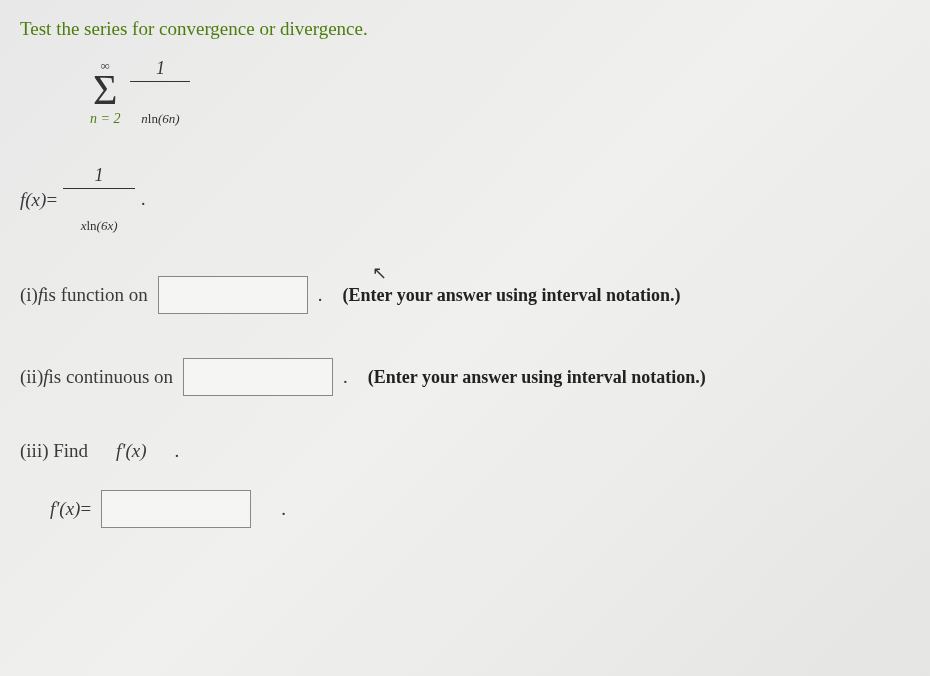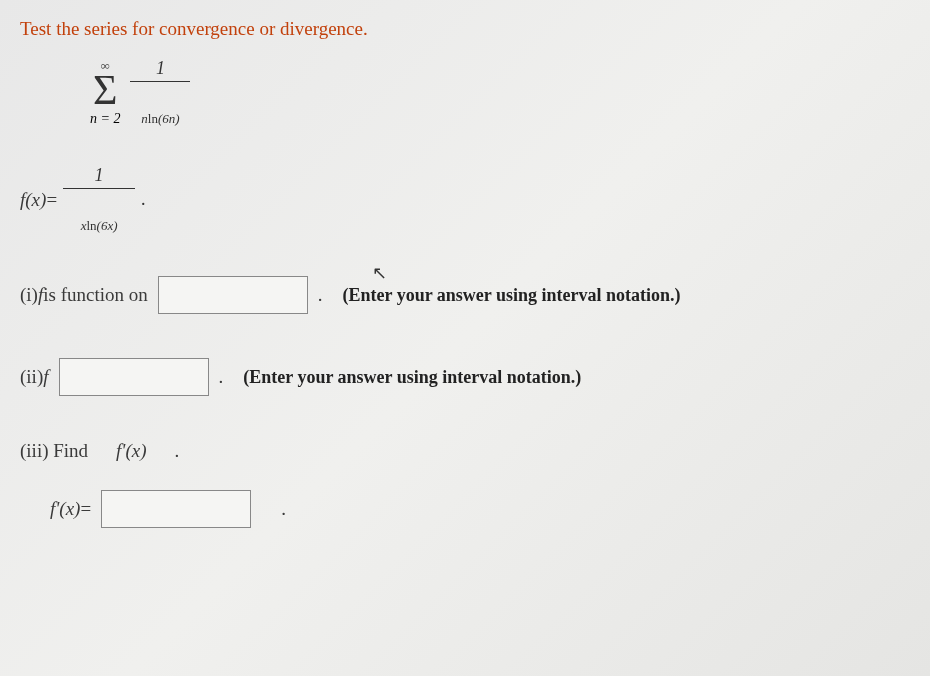--- a/index.html
+++ b/index.html
@@ -11,21 +11,21 @@
       font-family: Georgia, 'Times New Roman', serif;
       background: linear-gradient(135deg, #e8e8e8 0%, #f0f0ee 50%, #e5e5e3 100%);
       width: 930px;
       height: 676px;
       padding: 18px 20px;
       color: #333;
       position: relative;
     }
     .prompt {
       font-size: 19px;
-      color: #c2410c;
+      color: #4d7c0f;
       margin-bottom: 18px;
     }
     .series-block {
       margin-left: 70px;
       margin-bottom: 38px;
       display: flex;
       align-items: center;
     }
     .sigma-wrap {
       display: inline-flex;
@@ -39,21 +39,21 @@
       color: #444;
     }
     .sigma-symbol {
       font-size: 42px;
       font-family: 'Times New Roman', serif;
       line-height: 0.9;
     }
     .sigma-bottom {
       font-size: 14px;
       font-style: italic;
-      color: #000000;
+      color: #4d7c0f;
       margin-top: 2px;
     }
     .fraction {
       display: inline-flex;
       flex-direction: column;
       align-items: center;
       vertical-align: middle;
       font-style: italic;
     }
     .frac-num {
@@ -165,20 +165,21 @@
   <span class="section-text"> is function on</span>
   <span class="answer-box"></span>
   <span class="section-text">.</span>
   <span class="hint"> (Enter your answer using interval notation.)</span>
   <span class="cursor" style="left:352px; top:-14px;">↖</span>
 </div>
 
 <div class="section">
   <span class="section-text">(ii) </span>
   <span class="section-text italic-var">f</span>
+  <span class="section-text"> is continuous on</span>
   <span class="answer-box"></span>
   <span class="section-text">.</span>
   <span class="hint"> (Enter your answer using interval notation.)</span>
 </div>
 
 <div class="section iii-section">
   <span class="section-text">(iii) Find  </span>
   <span class="section-text italic-var">f'(x)</span>
   <span class="section-text"> .</span>
 </div>

